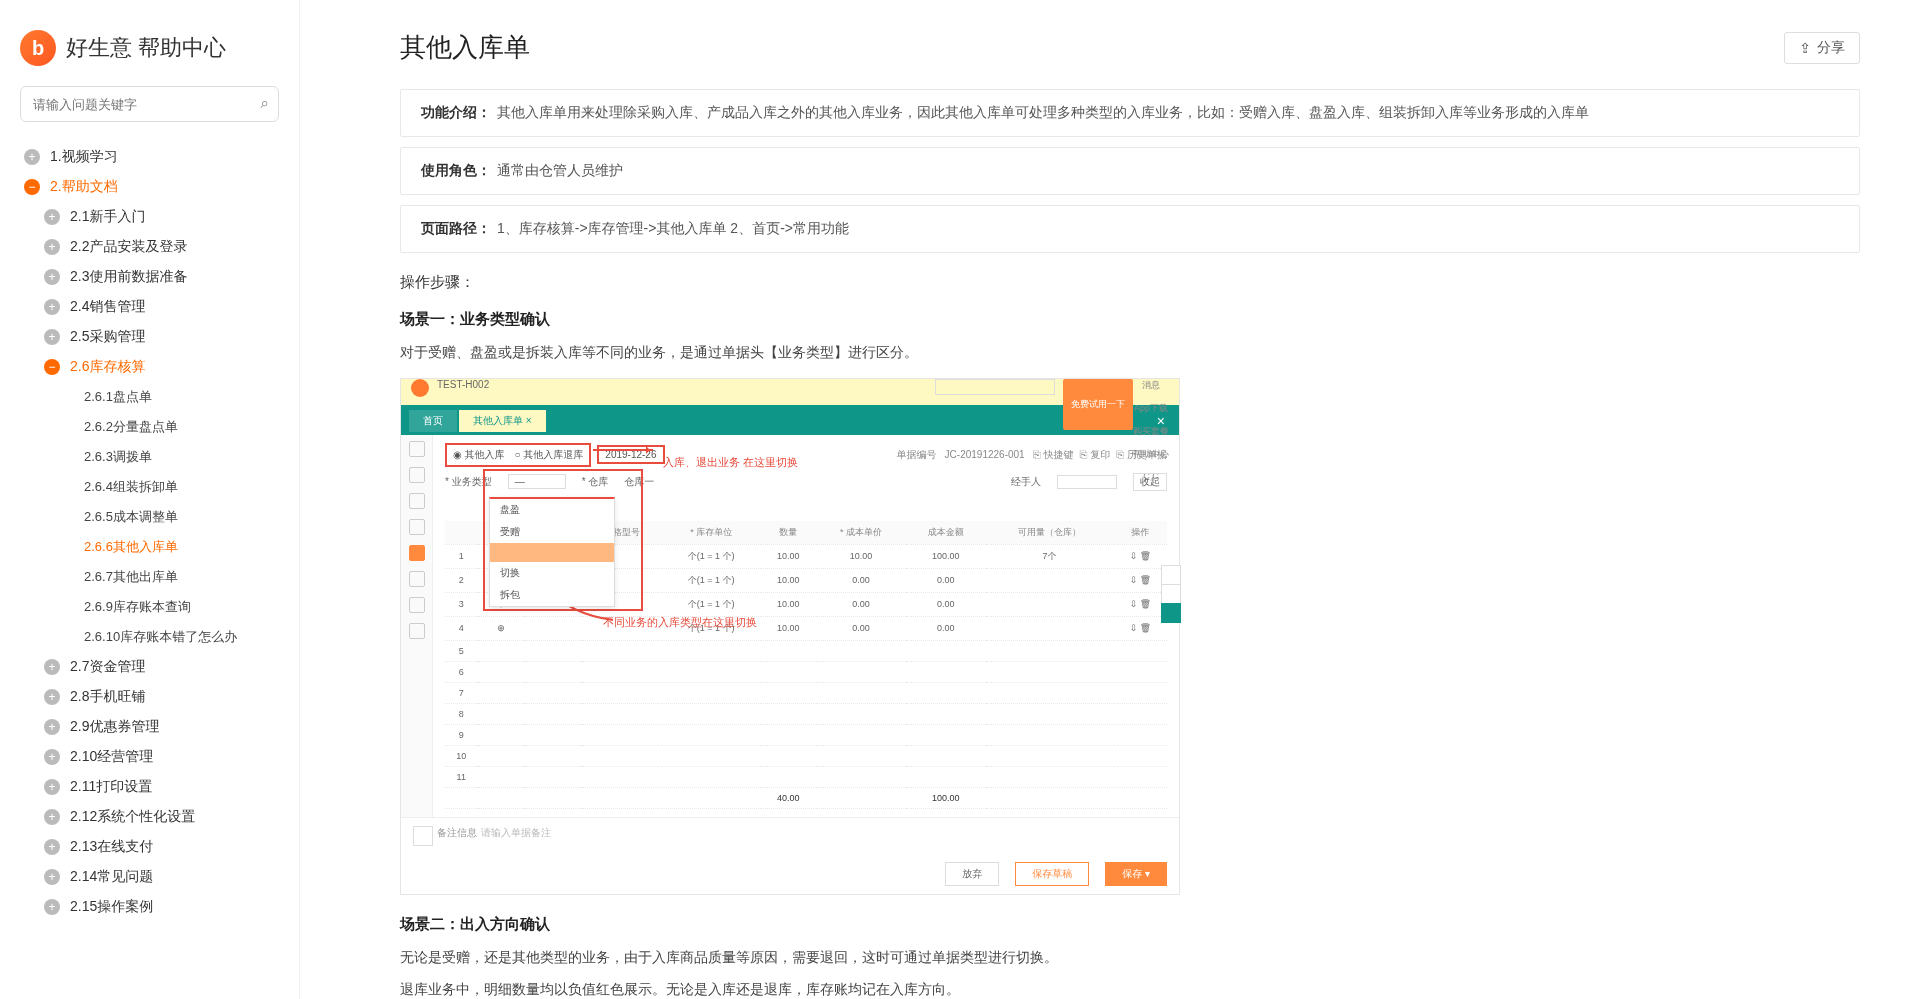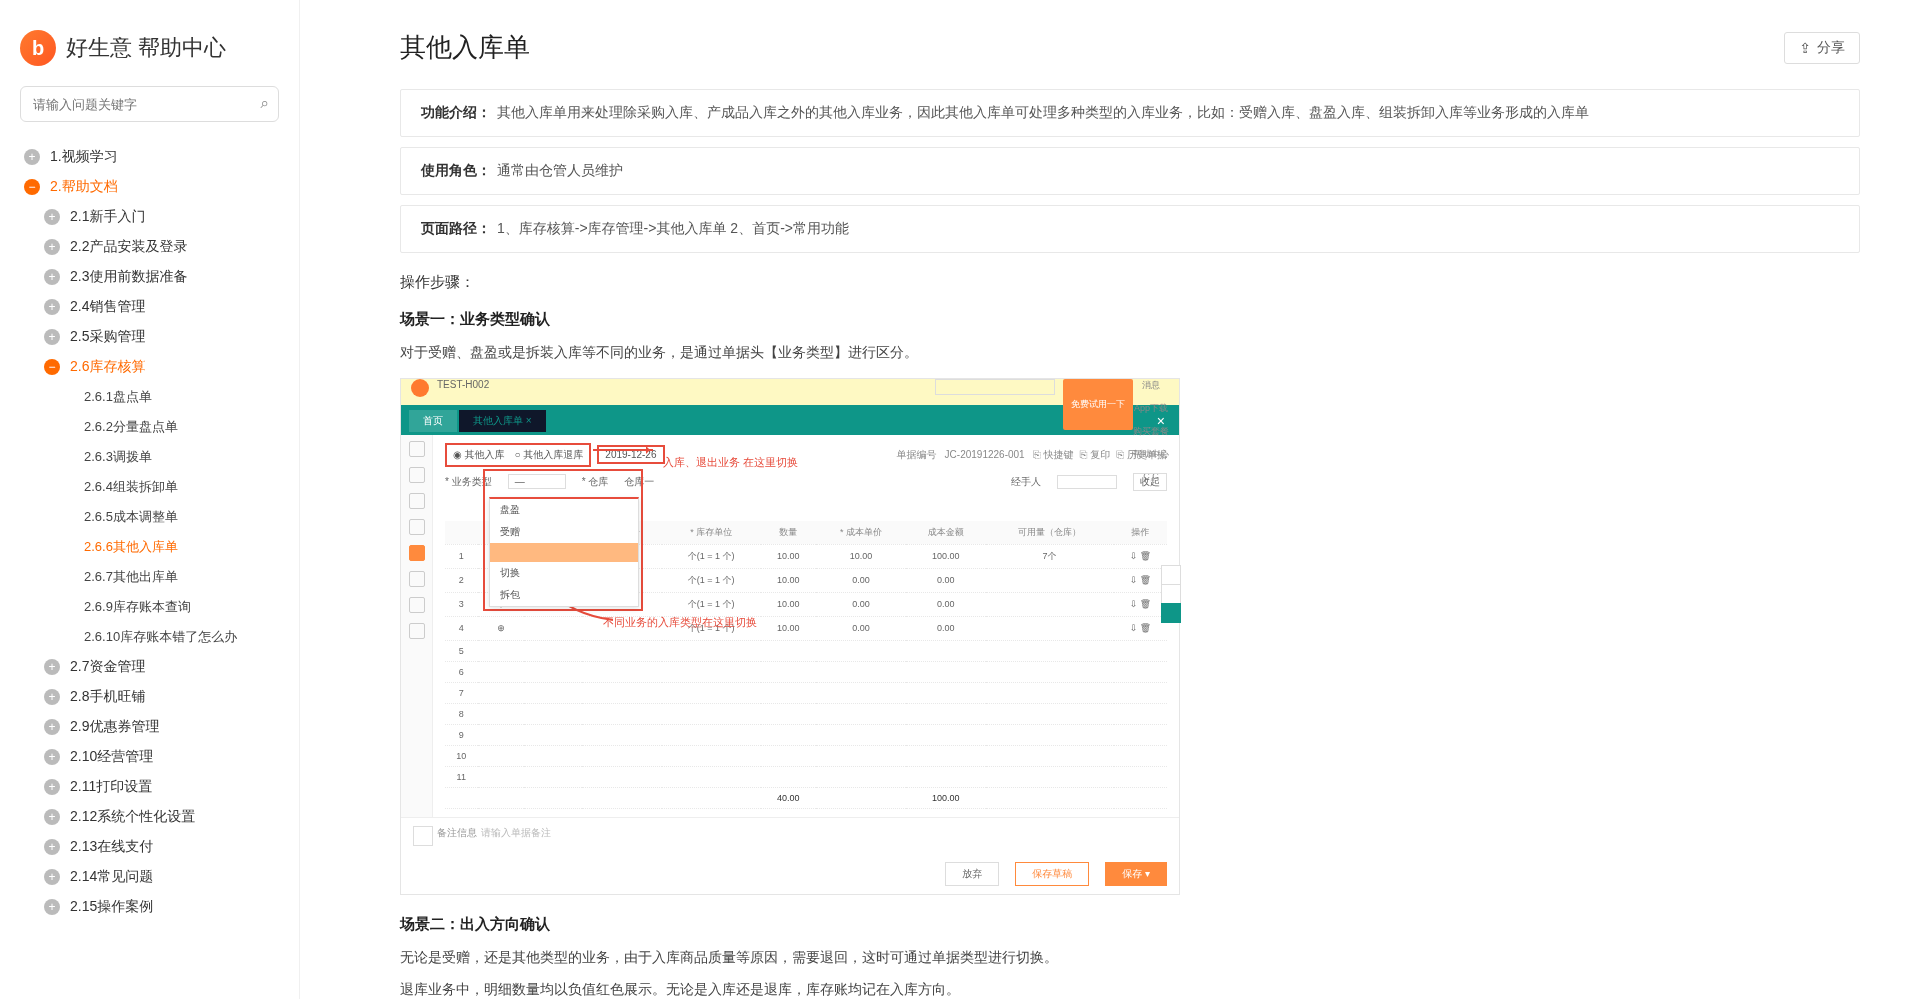--- a/index.html
+++ b/index.html
@@ -37,36 +37,36 @@
 .section p { font-size: 14px; color: #444; line-height: 1.9; margin-bottom: 6px; }
 .mock-app { border: 1px solid #e5e5e5; width: 780px; margin: 12px 0 20px; background: #fff; font-size: 10px; position: relative; }
 .mock-top { background: #fef9c3; height: 28px; display: flex; align-items: flex-start; padding: 0 10px; border-bottom: 2px solid #0e9688; }
 .mock-logo { width: 18px; height: 18px; border-radius: 50%; background: #ff7a2e; margin-right: 8px; }
 .mock-top-title { flex: 1; color: #666; font-size: 10px; }
 .mock-top-search { width: 120px; height: 16px; border: 1px solid #ddd; margin: 0 8px; }
 .mock-top-btn { background: #ff8a3d; color: #fff; padding: 19px 8px; font-size: 9px; border-radius: 2px; }
 .mock-top-right { display: flex; gap: 10px; color: #888; font-size: 9px; align-items: center; margin-left: auto; flex-direction: column; }
 .mock-tabbar { background: #0e9688; height: 28px; display: flex; align-items: center; padding: 0 8px; gap: 2px; }
 .mock-tab { background: rgba(255,255,255,0.15); color: #fff; padding: 4px 14px; font-size: 10px; }
-.mock-tab.active { background: #0f172a; color: #0e9688; }
+.mock-tab.active { background: #fef9c3; color: #0e9688; }
 .mock-close { margin-left: auto; color: #fff; font-size: 14px; padding: 0 6px; }
 .mock-body { display: flex; min-height: 340px; }
 .mock-side { width: 32px; background: #fafafa; border-right: 1px solid #eee; display: flex; flex-direction: column; align-items: center; padding-top: 6px; gap: 10px; }
 .mock-side-ic { width: 16px; height: 16px; border: 1px solid #ccc; border-radius: 2px; }
 .mock-side-ic.hot { background: #ff8a3d; border-color: #ff8a3d; }
 .mock-content { flex: 1; padding: 8px 12px; position: relative; }
 .mock-row1 { display: flex; align-items: center; justify-content: space-between; margin-bottom: 2px; }
 .radio-grp { border: 2px solid #e74c3c; padding: 3px 6px; display: inline-flex; gap: 10px; font-size: 10px; color: #555; }
 .mock-date { border: 2px solid #e74c3c; padding: 2px 6px; font-size: 10px; color: #555; margin-left: 6px; }
 .annot-red { position: absolute; color: #e74c3c; font-size: 11px; white-space: nowrap; }
 .arrow-red { position: absolute; border-top: 2px solid #e74c3c; }
 .arrow-red::after { content: ""; position: absolute; right: -1px; top: -5px; border: 4px solid transparent; border-left-color: #e74c3c; }
 .mock-row2 { display: flex; gap: 16px; font-size: 10px; color: #666; margin: 6px 0; align-items: center; }
 .red-box { border: 2px solid #e74c3c; position: absolute; }
-.dd { position: absolute; left: 56px; top: 62px; width: 150px; background: #fff; border: 1px solid #ddd; border-top: 2px solid #e74c3c; z-index: 5; box-shadow: 0 2px 6px rgba(0,0,0,.1); }
+.dd { position: absolute; left: 56px; top: 62px; width: 126px; background: #fff; border: 1px solid #ddd; border-top: 2px solid #e74c3c; z-index: 5; box-shadow: 0 2px 6px rgba(0,0,0,.1); }
 .dd-row { padding: 4px 10px; font-size: 10px; color: #555; }
 .dd-row.sel { background: #ffb980; color: #fff; }
 .mock-table { width: 100%; border-collapse: collapse; font-size: 9px; margin-top: 30px; }
 .mock-table th, .mock-table td { border-bottom: 1px dotted #e8e8e8; padding: 5px 4px; text-align: center; color: #666; }
 .mock-table th { background: #fafafa; font-weight: normal; color: #888; }
 .mock-table td.left { text-align: left; }
 .mock-foot-row td { color: #333; }
 .mock-note { border-top: 1px solid #eee; padding: 8px 12px; display: flex; gap: 4px; color: #999; font-size: 10px; }
 .mock-note-ic { width: 20px; height: 20px; border: 1px solid #ddd; }
 .mock-actions { display: flex; justify-content: flex-end; gap: 16px; padding: 8px 12px; }

